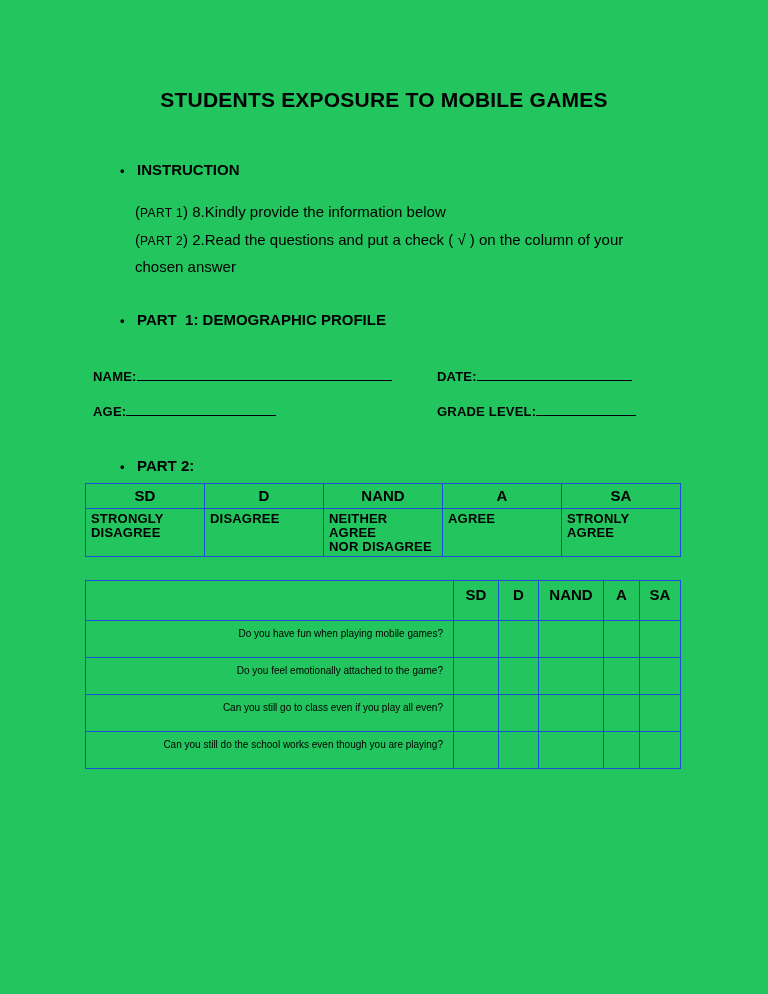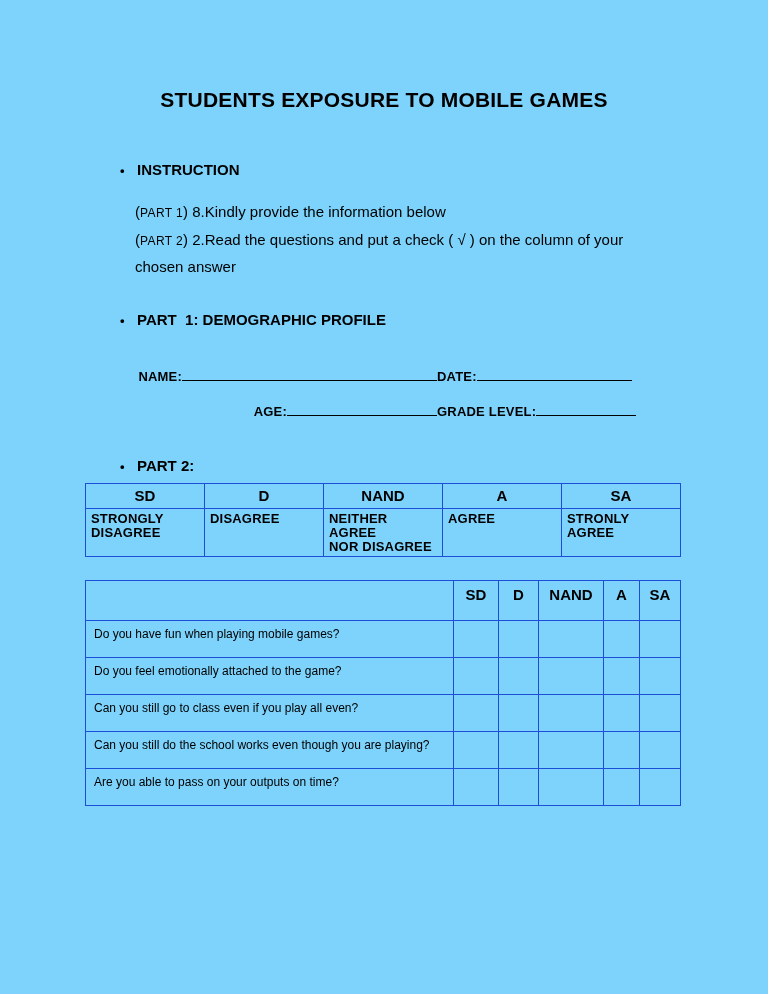--- a/index.html
+++ b/index.html
@@ -1,21 +1,21 @@
 <!DOCTYPE html>
 <html><head>
 <meta charset="utf-8">
 <style>
   html, body { margin: 0; padding: 0; background: #ffffff; }
   .page {
     position: relative;
     width: 768px;
     height: 994px;
     margin: 0 auto;
-    background: #7dd3fc;
+    background: #22c55e;
     color: #000000;
     font-family: "Liberation Sans", sans-serif;
     overflow: hidden;
   }
   .title {
     margin: 0;
     padding-top: 88px;
     font-size: 21px;
     line-height: 24px;
     font-weight: bold;
@@ -48,21 +48,21 @@
     font-size: 12px;
     letter-spacing: 0.4px;
   }
 
   .fields {
     margin: 36px 0 0 93px;
     font-size: 13px;
     font-weight: bold;
     letter-spacing: 0.2px;
   }
-  .field-row { display: flex; height: 22px; text-align: right; }
+  .field-row { display: flex; height: 22px; }
   .field-row + .field-row { margin-top: 13px; }
   .field-left { width: 344px; flex: 0 0 344px; }
   .fill-line {
     display: inline-block;
     height: 13px;
     border-bottom: 1.3px solid #000;
   }
   .w-name  { width: 255px; }
   .w-date  { width: 155px; }
   .w-age   { width: 150px; }
@@ -105,24 +105,24 @@
     vertical-align: top;
     padding: 5px 0 0 0;
     height: 40px;
     box-sizing: border-box;
   }
   .question-table td {
     height: 37px;
     box-sizing: border-box;
   }
   .q-cell {
-    font-size: 12px;
+    font-size: 10px;
     line-height: 18px;
     vertical-align: top;
-    text-align: left;
+    text-align: right;
     padding: 4px 10px 2px 8px;
   }
   .a-cell { padding: 0; }
 </style>
 </head>
 <body>
 
 <div class="page">
 
   <h1 class="title">STUDENTS EXPOSURE TO MOBILE GAMES</h1>
@@ -231,24 +231,16 @@
         <td class="a-cell"></td>
       </tr>
       <tr>
         <td class="q-cell">Can you still do the school works even though you are playing?</td>
         <td class="a-cell"></td>
         <td class="a-cell"></td>
         <td class="a-cell"></td>
         <td class="a-cell"></td>
         <td class="a-cell"></td>
       </tr>
-      <tr>
-        <td class="q-cell">Are you able to pass on your outputs on time?</td>
-        <td class="a-cell"></td>
-        <td class="a-cell"></td>
-        <td class="a-cell"></td>
-        <td class="a-cell"></td>
-        <td class="a-cell"></td>
-      </tr>
     </tbody>
   </table>
 
 </div>
 
 </body></html>

